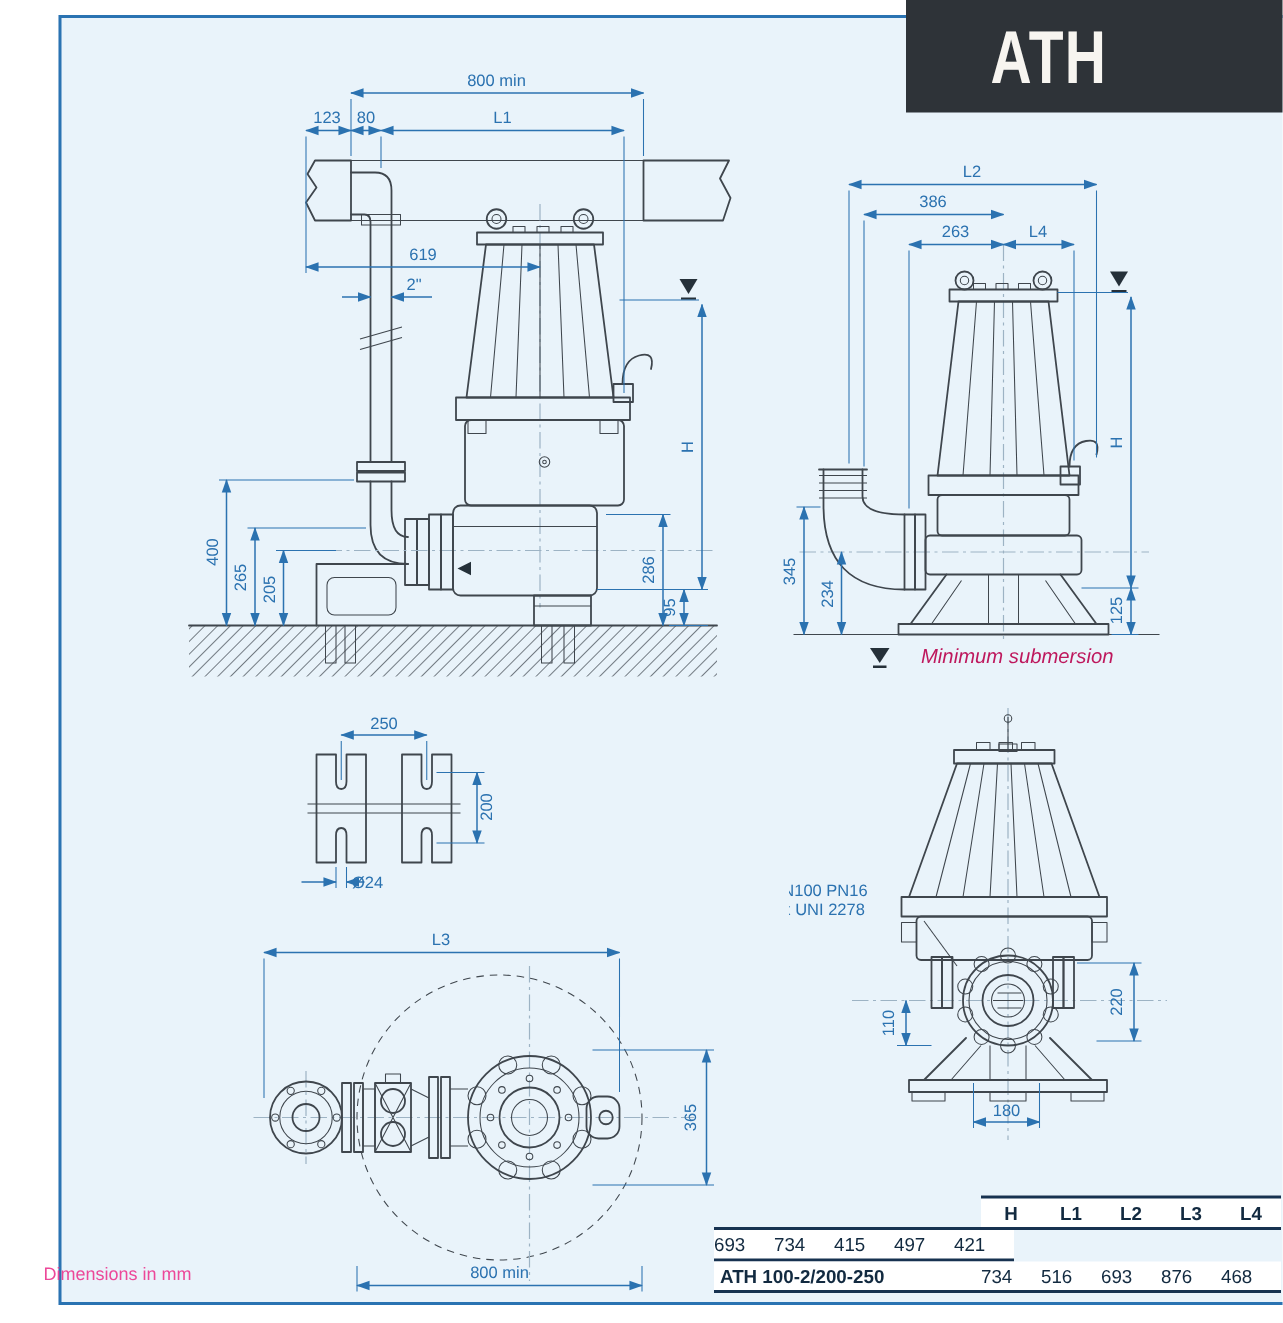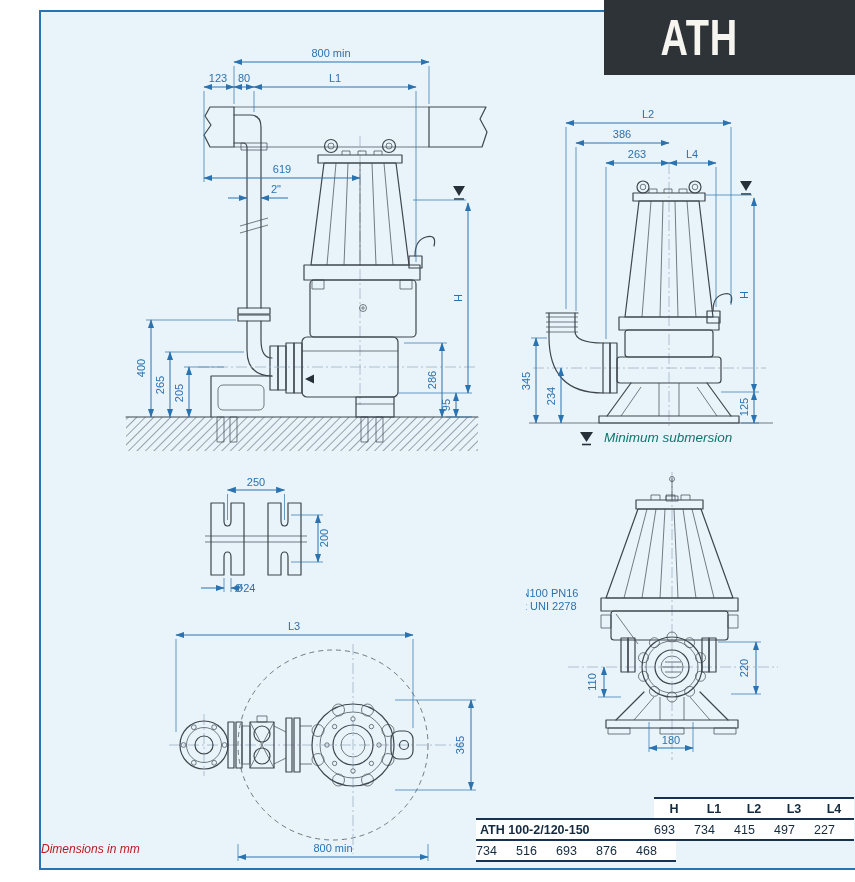--- a/index.html
+++ b/index.html
@@ -16,23 +16,23 @@
   .dim{stroke:#2b72b0;stroke-width:1;fill:none;}
   .ext{stroke:#2b72b0;stroke-width:.7;fill:none;}
   text.dimt{fill:#2b72b0;font-family:"Liberation Sans",sans-serif;font-size:11px;text-anchor:middle;}
   .wl{fill:#253039;stroke:none;}
   
   #ath-box{position:absolute;left:583px;top:0;width:260px;height:75px;background:#2e3338;
            display:flex;align-items:center;padding-left:45px;}
   #ath-box span{color:#f7f5f0;font-size:50px;font-weight:bold;line-height:1;
                 transform:scaleX(.76);transform-origin:0 50%;padding-left:15px;letter-spacing:1px;}
   
-  .note{position:absolute;display:flex;align-items:center;gap:9px;color:#0f766e;}
+  .note{position:absolute;display:flex;align-items:center;gap:19px;color:#be185d;}
   .note .txt{font-style:italic;font-size:13.5px;}
-  #dim-note{position:absolute;left:20px;top:842px;font-style:italic;font-size:12px;color:#b91c1c;}
+  #dim-note{position:absolute;left:8px;top:842px;font-size:12px;color:#ec4899;}
   
   .tbl{position:absolute;left:455px;top:797px;width:378px;color:#122a40;font-size:12.5px;}
   .tr{display:flex;height:21px;line-height:21px;}
   .tr.head{height:23px;line-height:21px;}
   .td{box-sizing:border-box;}
   .sp{width:178px;border-bottom:2px solid #173250;}
   .hc{width:40px;background:#fff;border-top:2px solid #173250;border-bottom:2px solid #173250;
       text-align:center;font-weight:bold;}
   .mc{width:178px;background:#fff;border-bottom:2px solid #173250;padding-left:4px;font-weight:bold;}
   .vc{width:40px;background:#fff;border-bottom:2px solid #173250;text-align:left;}
@@ -377,28 +377,28 @@
   <div class="tbl">
     <div class="tr head">
       <div class="td sp"></div>
       <div class="td hc">H</div>
       <div class="td hc">L1</div>
       <div class="td hc">L2</div>
       <div class="td hc">L3</div>
       <div class="td hc">L4</div>
     </div>
     <div class="tr">
-      <div class="td mc">ATH 100-2/120-150</div>
       <div class="td vc">693</div>
       <div class="td vc">734</div>
       <div class="td vc">415</div>
       <div class="td vc">497</div>
-      <div class="td vc">227</div>
+      <div class="td vc">421</div>
     </div>
     <div class="tr">
+      <div class="td mc">ATH 100-2/200-250</div>
       <div class="td vc">734</div>
       <div class="td vc">516</div>
       <div class="td vc">693</div>
       <div class="td vc">876</div>
       <div class="td vc">468</div>
     </div>
   </div>
 
   <div id="dim-note">Dimensions in mm</div>
 

